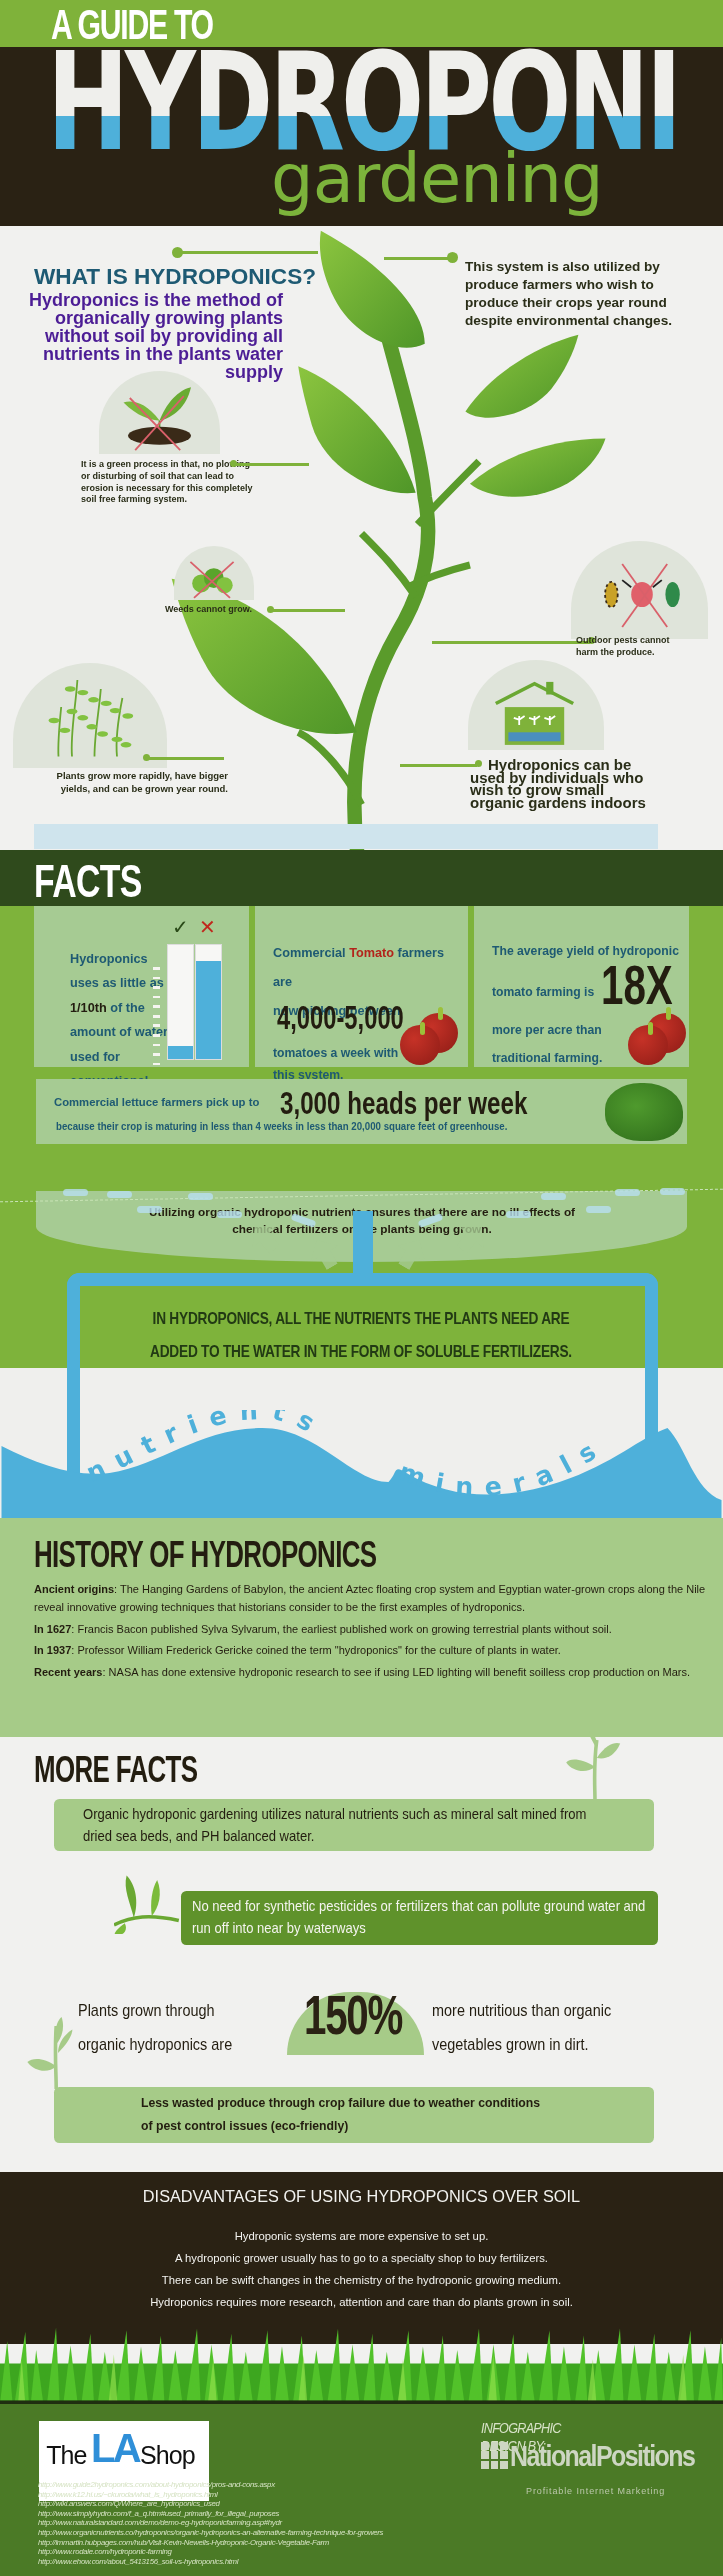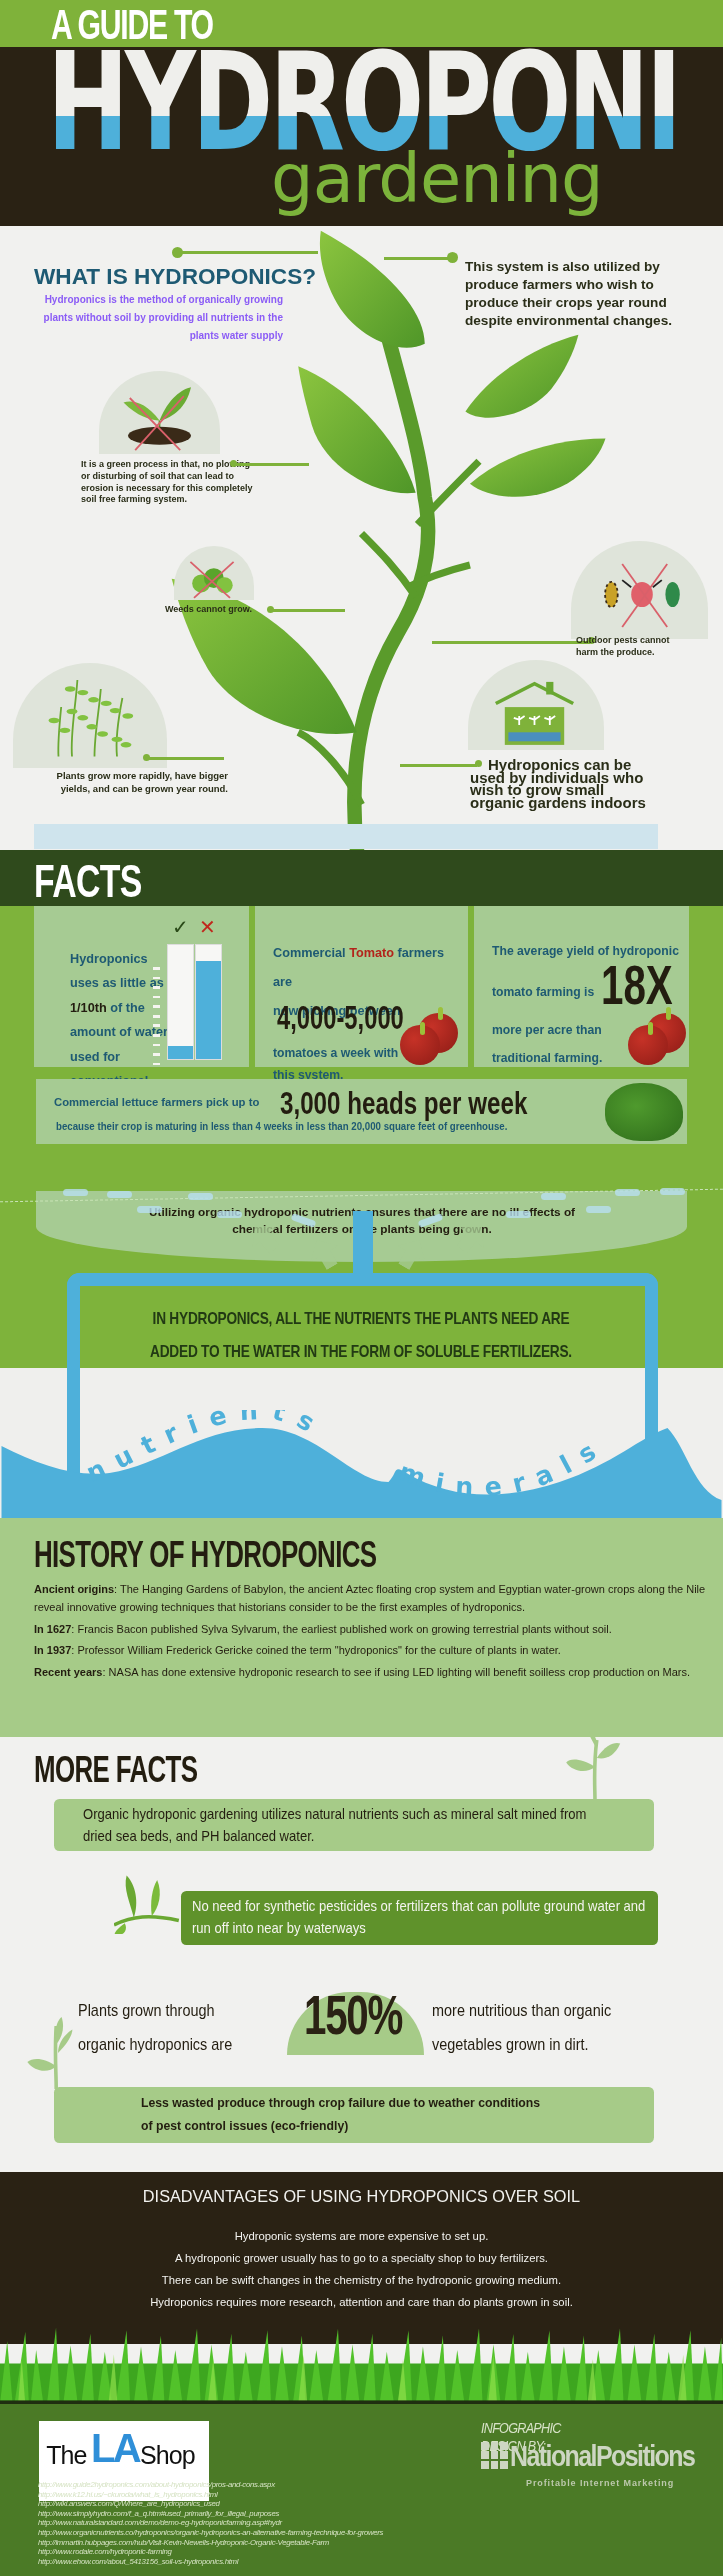--- a/index.html
+++ b/index.html
@@ -14,21 +14,21 @@
   .hdr-hydro-wrap { position: absolute; left: 47px; top: 43px; width: 633px; height: 118px; overflow: hidden; }
   .hdr-hydro { position: absolute; left: 0; top: 0; font-family: "DejaVu Sans", sans-serif; font-weight: bold; font-size: 136px; line-height: 118px; letter-spacing: -5.4px; transform: scaleX(0.72); transform-origin: left top; white-space: nowrap;
     background: linear-gradient(to bottom, #efefec 0%, #efefec 62%, #4eb0da 62%, #4eb0da 100%); -webkit-background-clip: text; background-clip: text; color: transparent; }
   .hdr-garden { position: absolute; left: 271px; top: 146px; font-family: "DejaVu Sans", sans-serif; font-size: 67px; line-height: 1; color: #7cb33b; letter-spacing: -0.9px; }
 
   
   .what { position: absolute; left: 0; top: 226px; width: 723px; height: 624px; background: #f1f1ef; }
   .conn { position: absolute; height: 2.7px; background: #7fb23a; }
   .dot { position: absolute; width: 11px; height: 11px; border-radius: 50%; background: #7fb23a; }
   .what-title { position: absolute; right: 443px; top: 38px; font-weight: bold; font-size: 22.6px; color: #1e5a73; white-space: nowrap; }
-  .what-body { position: absolute; left: 27px; width: 256px; top: 65px; font-weight: bold; font-size: 10px; line-height: 18px; color: #8b5cf6; text-align: right; }
+  .what-body { position: absolute; left: 27px; width: 256px; top: 65px; font-weight: bold; font-size: 18px; line-height: 18px; color: #4c1d95; text-align: right; }
   .right-body { position: absolute; left: 465px; top: 27px; width: 244px; font-weight: bold; font-size: 13.6px; line-height: 18px; color: #2a2e18; }
   .semi { position: absolute; background: #dfe4da; border-radius: 90px 90px 0 0; }
   .cap { position: absolute; font-weight: bold; font-size: 9px; line-height: 11.8px; color: #2a2e18; }
 
   
   .plant { position: absolute; left: 0; top: 226px; width: 723px; height: 624px; pointer-events: none; }
 
   .water-band { position: absolute; left: 34px; top: 824px; width: 624px; height: 25px; background: #cfe4ed; }
 
   
@@ -88,21 +88,21 @@
   .footer { position: absolute; left: 0; top: 2404px; width: 723px; height: 172px; background: #4b7a26; }
   .la-logo { position: absolute; left: 39px; top: 2421px; width: 170px; height: 80px; background: #fff; }
   .la-the { position: absolute; left: 7.2px; top: 20px; font-size: 25px; color: #111; letter-spacing: -0.9px; }
   .la-la { position: absolute; left: 52px; top: 5.4px; font-size: 40px; font-weight: bold; color: #2f8fd8; letter-spacing: -2.7px; }
   .la-shop { position: absolute; left: 101px; top: 20px; font-size: 25px; color: #111; letter-spacing: -0.9px; }
   .design-by { position: absolute; left: 481px; top: 2419px; font-size: 15.4px; font-style: italic; color: #d7e2c7; letter-spacing: -0.9px; transform: scaleX(0.82); transform-origin: left top; }
   .np-logo { position: absolute; left: 481px; top: 2440px; }
   .np-name { position: absolute; left: 29px; top: 0; font-size: 29px; font-weight: bold; color: #cdd6c2; letter-spacing: -1.8px; white-space: nowrap; transform: scaleX(0.86); transform-origin: left top; }
   .np-grid { position: absolute; left: 0; top: 1.8px; width: 27px; height: 27px; display: grid; grid-template-columns: repeat(3, 1fr); gap: 1.8px; }
   .np-grid span { background: #cdd6c2; }
-  .np-tag { position: absolute; left: 45px; top: 38px; font-size: 9px; font-weight: bold; color: #bcc8ac; letter-spacing: 0.9px; white-space: nowrap; }
+  .np-tag { position: absolute; left: 45px; top: 46px; font-size: 9px; font-weight: normal; color: #bcc8ac; letter-spacing: 0.9px; white-space: nowrap; }
   .sources { position: absolute; left: 38px; top: 2480px; font-size: 7.8px; line-height: 9.6px; font-style: italic; color: #d6e3c4; letter-spacing: -0.3px; }
   .sources a { color: inherit; text-decoration: none; display: block; white-space: nowrap; }
 </style>
 </head>
 <body>
 
 <div class="page">
 
   <div class="hdr-green"></div>
   <div class="hdr-dark"></div>

